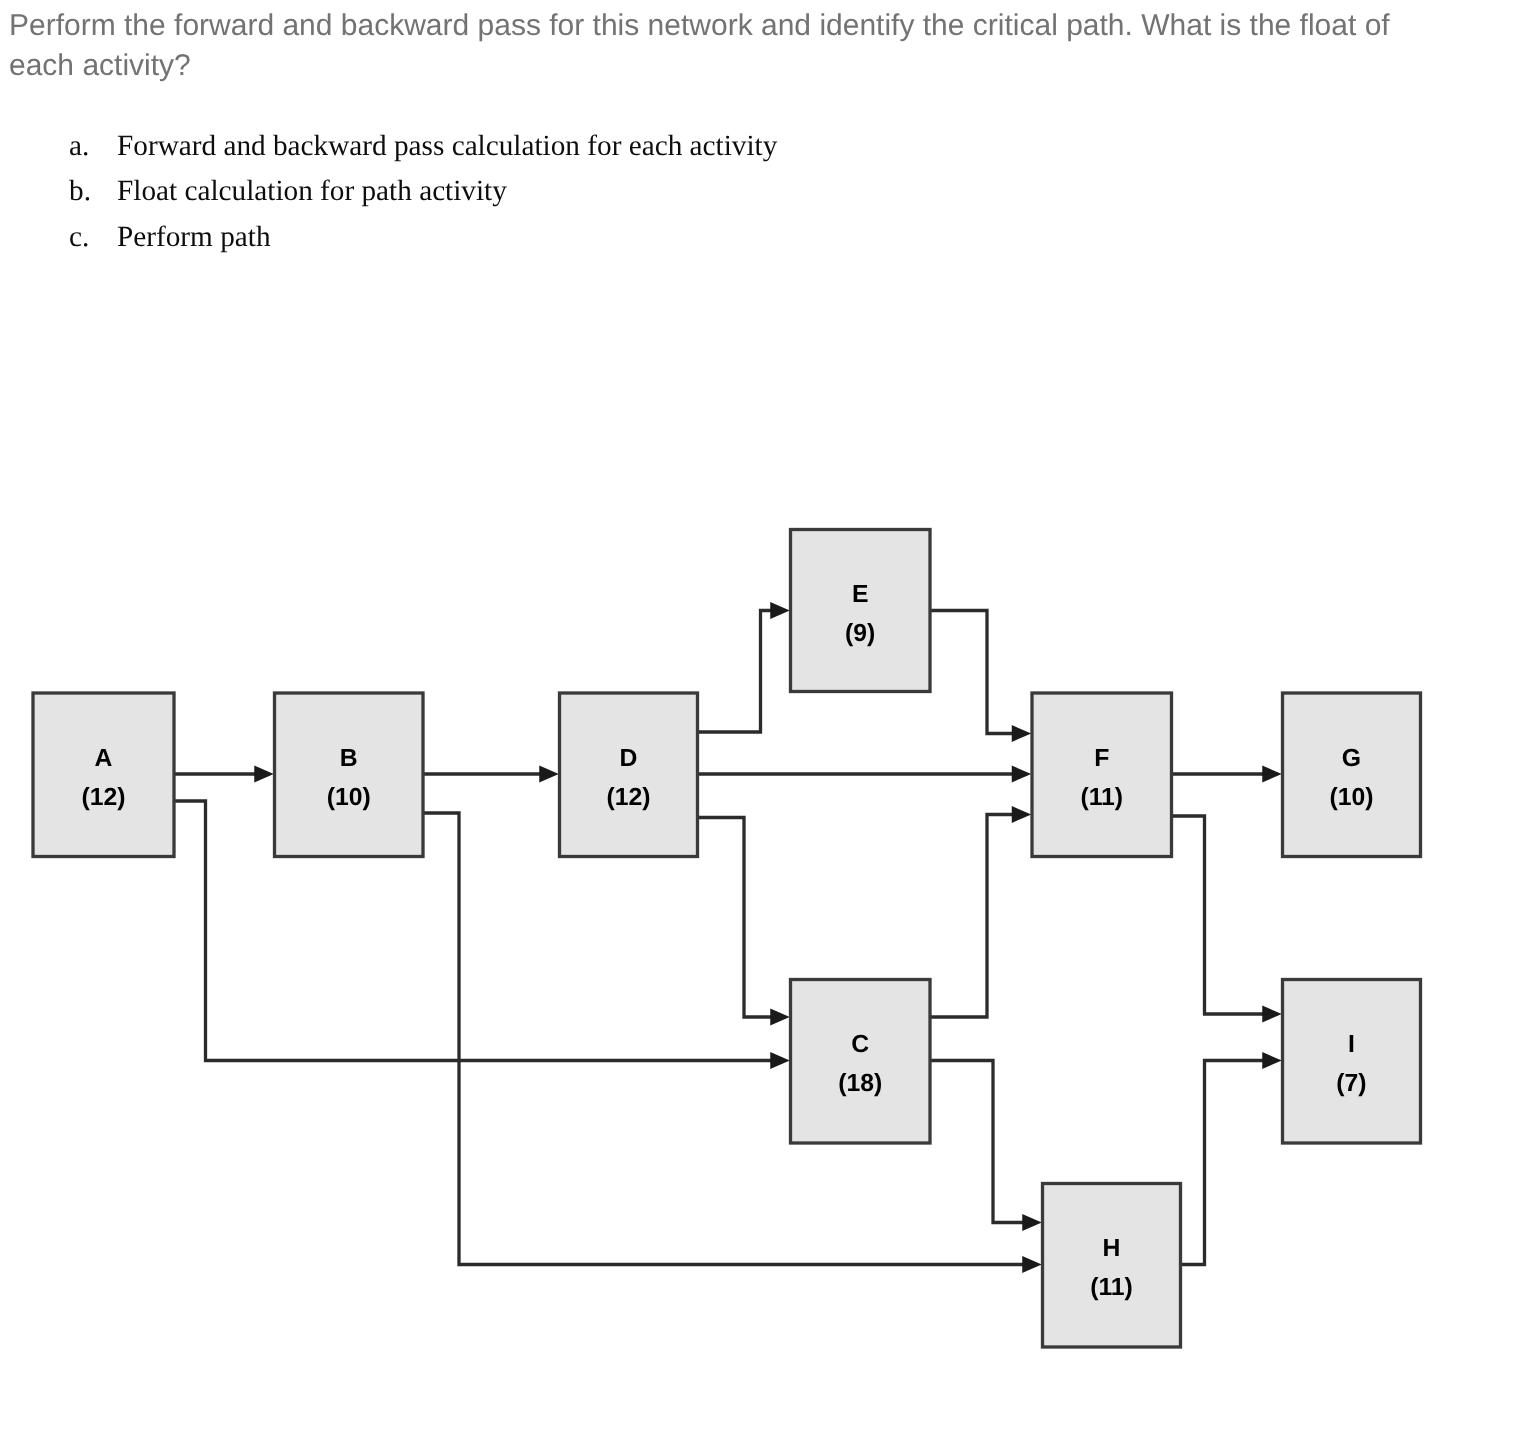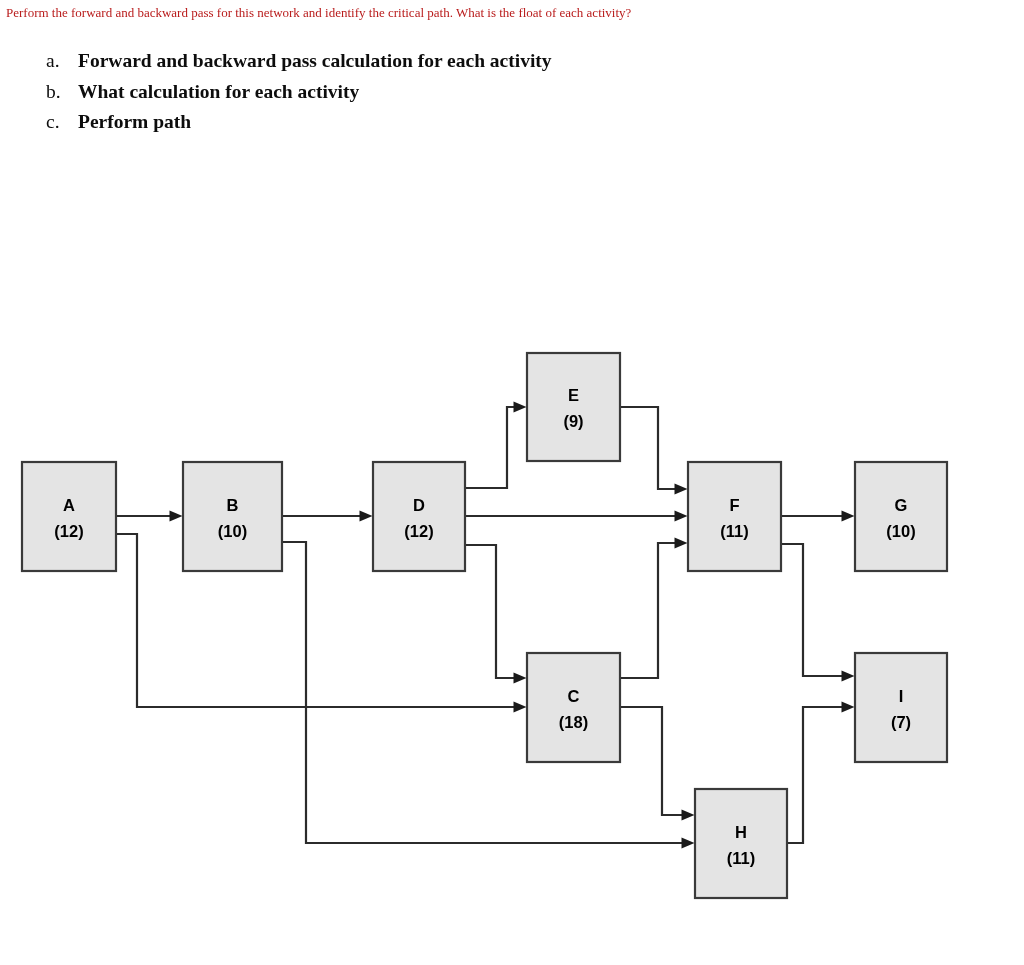--- a/index.html
+++ b/index.html
@@ -15,24 +15,24 @@
     color: #000000;
     overflow: hidden;
   }
   #question-block {
     position: absolute;
     left: 6px;
     top: 4px;
     width: 950px;
   }
   #question-prompt {
-    font-family: Liberation Serif, serif;
-    font-size: 13px;
+    font-family: Liberation Sans, sans-serif;
+    font-size: 20px;
     line-height: 1.34;
-    color: #b91c1c;
+    color: #737373;
     margin: 0;
     width: 940px;
   }
   #sub-question-list {
     margin: 30px 0 0 0;
     padding: 0;
     list-style: none;
   }
   #sub-question-list li {
     display: flex;
@@ -45,21 +45,20 @@
   }
   .sub-marker {
     display: inline-block;
     width: 32px;
     padding-left: 40px;
     box-sizing: content-box;
     flex: 0 0 auto;
   }
   .sub-text {
     flex: 1 1 auto;
-    font-weight: bold;
   }
   #network-diagram {
     position: absolute;
     left: 0;
     top: 0;
     width: 1024px;
     height: 965px;
   }
   .node-box {
     fill: #e4e4e4;
@@ -97,21 +96,21 @@
 
 <div id="question-block">
   <p id="question-prompt">Perform the forward and backward pass for this network and identify the critical path. What is the float of each activity?</p>
   <ul id="sub-question-list">
     <li>
       <span class="sub-marker">a.</span>
       <span class="sub-text">Forward and backward pass calculation for each activity</span>
     </li>
     <li>
       <span class="sub-marker">b.</span>
-      <span class="sub-text">What calculation for each activity</span>
+      <span class="sub-text">Float calculation for path activity</span>
     </li>
     <li>
       <span class="sub-marker">c.</span>
       <span class="sub-text">Perform path</span>
     </li>
   </ul>
 </div>
 
 <svg id="network-diagram" viewBox="0 0 1024 965" xmlns="http://www.w3.org/2000/svg">
   <g id="edge-layer">

